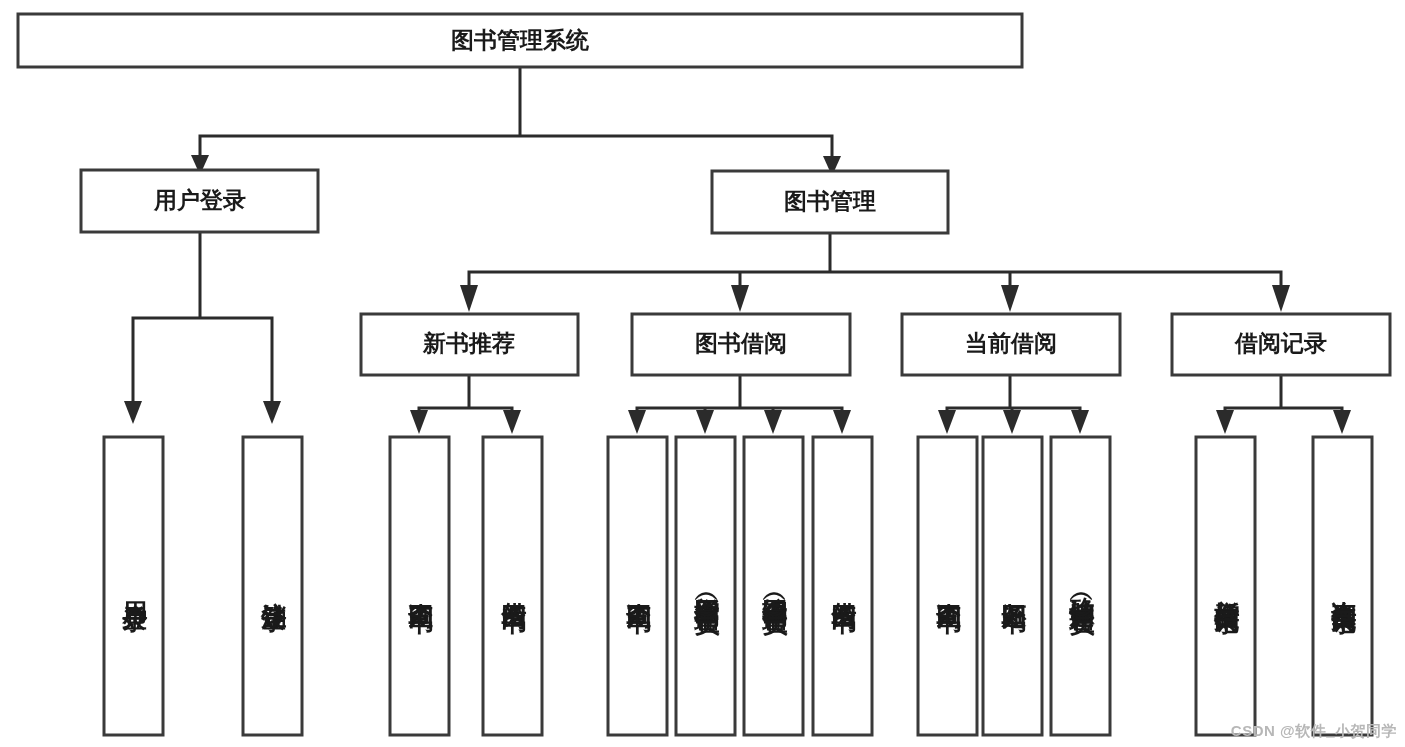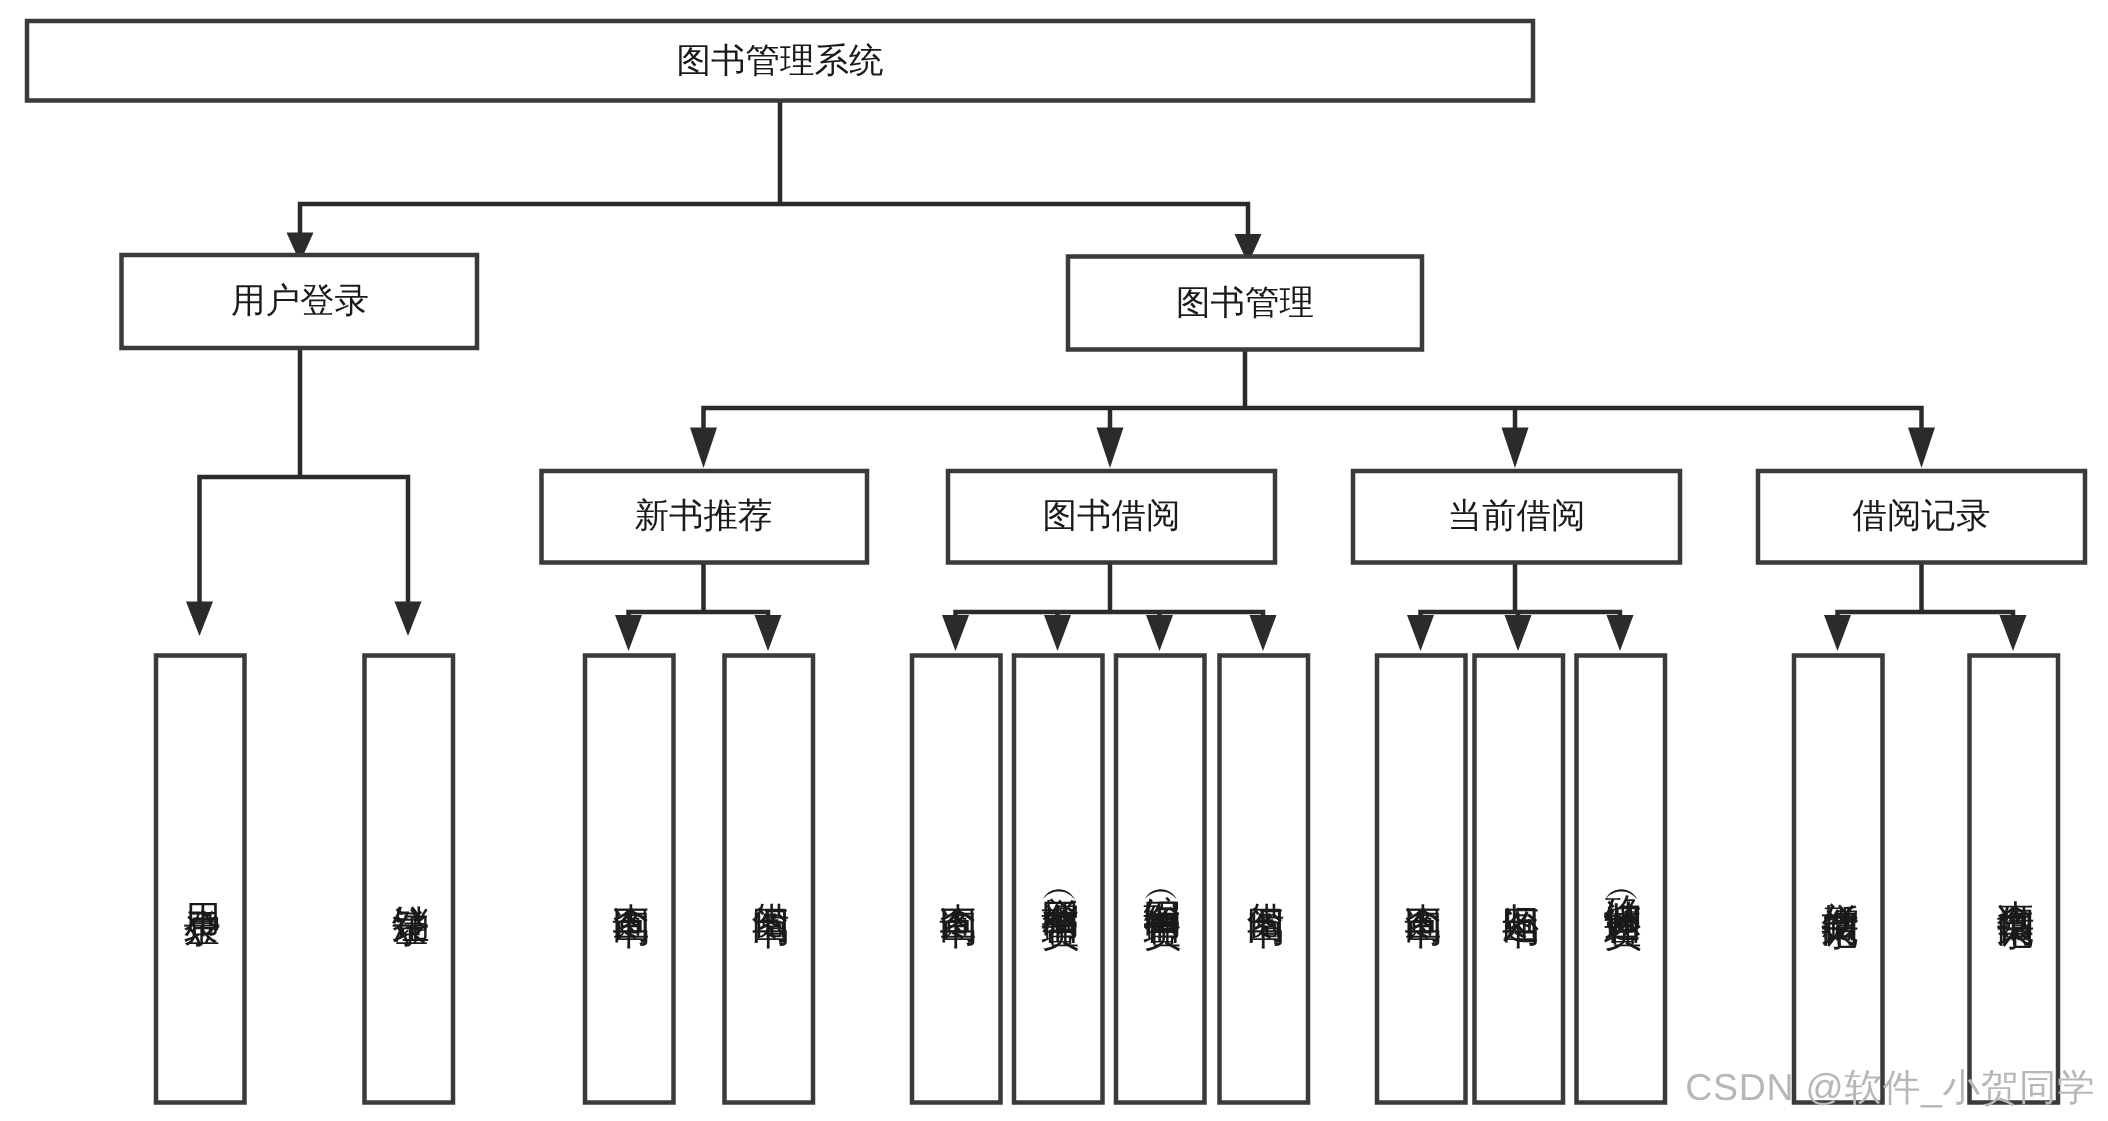--- a/index.html
+++ b/index.html
@@ -11,20 +11,21 @@
     width: 1405px;
     height: 747px;
     font-family: "Liberation Sans", "DejaVu Sans", sans-serif;
     overflow: hidden;
     position: relative;
   }
   #diagram-root {
     position: relative;
     width: 1405px;
     height: 747px;
+    font-weight: bold;
   }
   svg.diagram {
     position: absolute;
     top: 0;
     left: 0;
     width: 1405px;
     height: 747px;
   }
   .node-box {
     fill: #ffffff;
@@ -54,21 +55,21 @@
     font-size: 25px;
     writing-mode: vertical-rl;
     text-orientation: upright;
     letter-spacing: 2px;
   }
   .watermark {
     position: absolute;
     right: 8px;
     bottom: 6px;
     font-family: "Liberation Sans", "DejaVu Sans", sans-serif;
-    font-size: 25px;
+    font-size: 15px;
     color: #b7b7b7;
     white-space: nowrap;
     pointer-events: none;
     letter-spacing: 0.5px;
   }
 </style>
 </head>
 <body>
 
 <div id="diagram-root">

